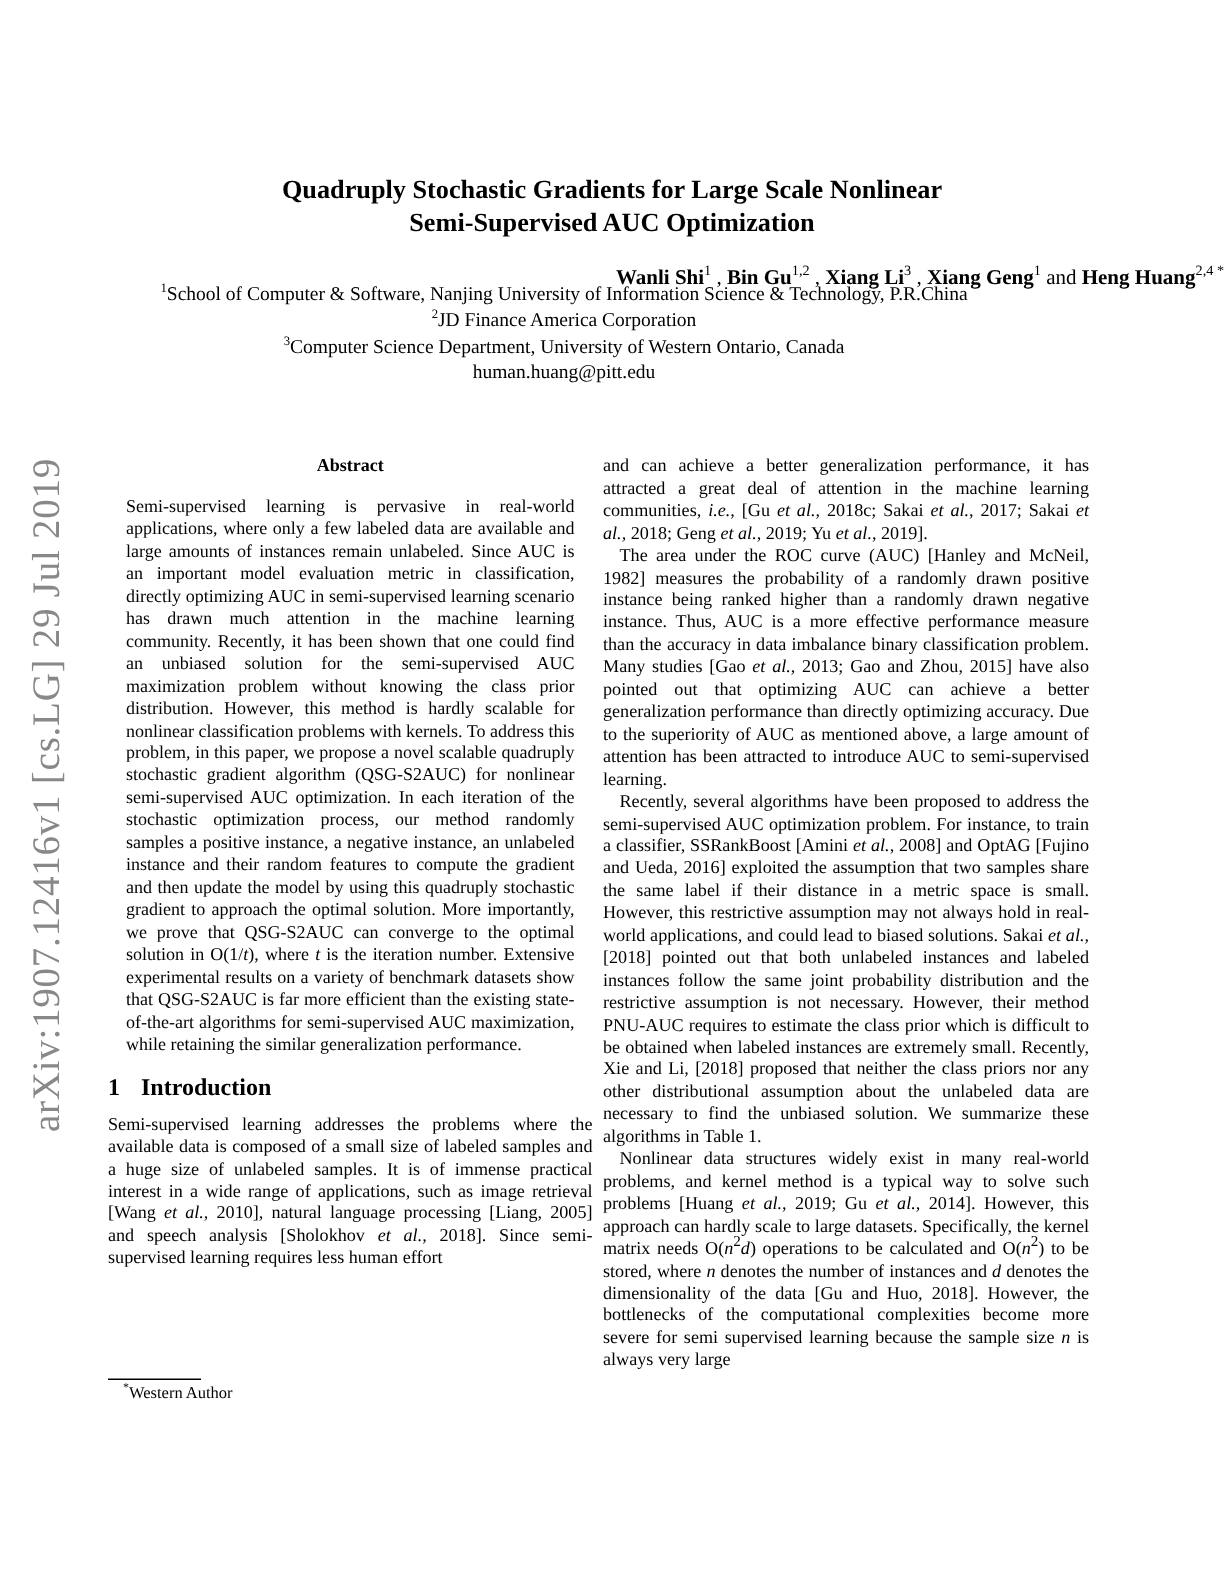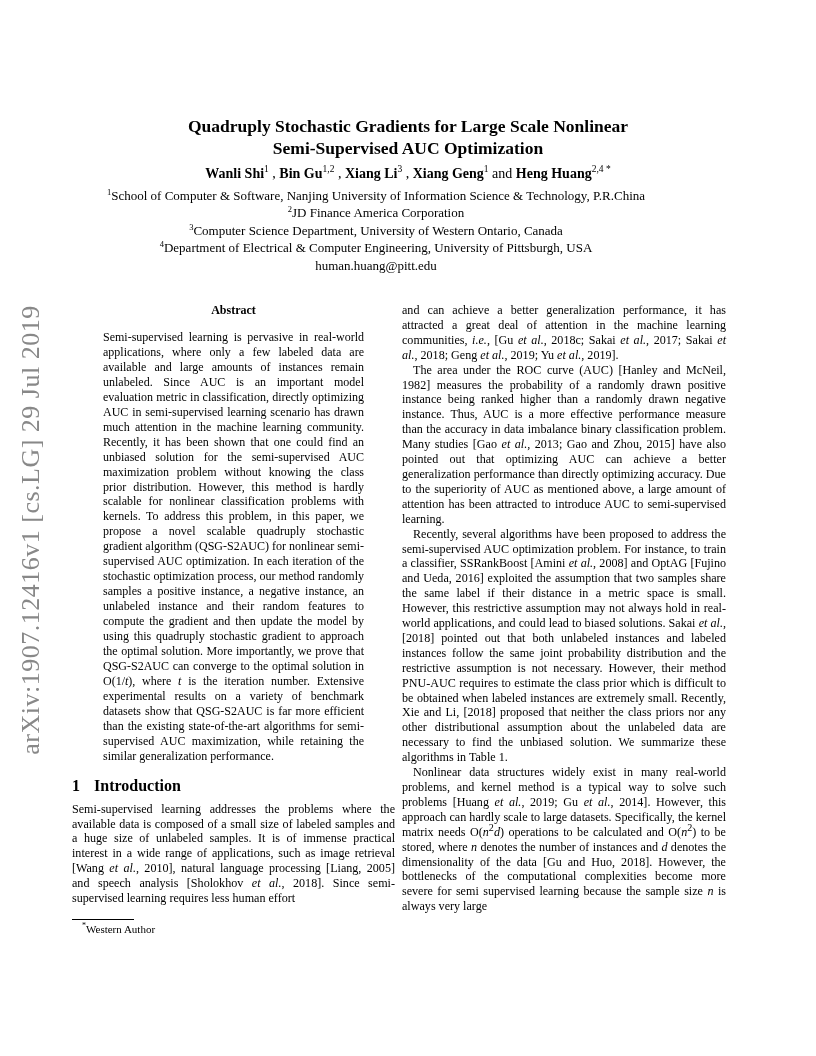--- a/index.html
+++ b/index.html
@@ -19,38 +19,38 @@
     white-space:nowrap;
     font-size:26px;
     letter-spacing:.5px;
   }
   .title{
     position:absolute;top:115px;left:0;width:816px;
     text-align:center;font-weight:bold;
     font-size:17.5px;line-height:22px;
   }
   .authors{
-    position:absolute;top:165px;left:0;width:816px;
-    text-align:center;font-size:14px;line-height:18px;
+    position:absolute;top:177px;left:0;width:816px;
+    text-align:right;font-size:14px;line-height:18px;
   }
   .authors sup{font-size:9.5px;}
   .affiliations{
     position:absolute;top:187px;left:0;width:752px;
     text-align:center;font-size:13px;line-height:17.4px;
   }
   .affiliations sup{font-size:8.5px;}
   .col{position:absolute;top:303px;}
   .col-left{left:72px;width:323px;}
   .col-right{left:402px;width:324px;}
   .abstract-heading{
     text-align:center;font-weight:bold;font-size:12px;
     margin:0 0 12px 0;
   }
   .abstract-body{
-    margin:0 31px;
+    margin:0 12px;
     font-size:12px;line-height:14.95px;
     text-align:justify;
     hyphens:auto;
   }
   .sec-heading{
     font-size:16px;font-weight:bold;
     margin:13px 0 7px 0;
   }
   .sec-num{display:inline-block;min-width:22px;}
   p.body{
@@ -79,21 +79,20 @@
     <div>Quadruply Stochastic Gradients for Large Scale Nonlinear</div>
     <div>Semi-Supervised AUC Optimization</div>
   </div>
 
   <div class="authors"><span><b>Wanli Shi</b><sup>1</sup> ,  </span><span><b>Bin Gu</b><sup>1,2</sup> ,  </span><span><b>Xiang Li</b><sup>3</sup> ,  </span><span><b>Xiang Geng</b><sup>1</sup>  and  </span><span><b>Heng Huang</b><sup>2,4 *</sup></span></div>
 
   <div class="affiliations">
       <div><sup>1</sup>School of Computer &amp; Software, Nanjing University of Information Science &amp; Technology, P.R.China</div>
       <div><sup>2</sup>JD Finance America Corporation</div>
       <div><sup>3</sup>Computer Science Department, University of Western Ontario, Canada</div>
-      <div><sup>4</sup>Department of Electrical &amp; Computer Engineering, University of Pittsburgh, USA</div>
       <div>human.huang@pitt.edu</div>
     </div>
 
   <div class="col col-left">
     <div>
       <div class="abstract-heading">Abstract</div>
       <div class="abstract-body">Semi-supervised learning is pervasive in real-world applications, where only a few labeled data are available and large amounts of instances remain unlabeled. Since AUC is an important model evaluation metric in classification, directly optimizing AUC in semi-supervised learning scenario has drawn much attention in the machine learning community. Recently, it has been shown that one could find an unbiased solution for the semi-supervised AUC maximization problem without knowing the class prior distribution. However, this method is hardly scalable for nonlinear classification problems with kernels. To address this problem, in this paper, we propose a novel scalable quadruply stochastic gradient algorithm (QSG-S2AUC) for nonlinear semi-supervised AUC optimization. In each iteration of the stochastic optimization process, our method randomly samples a positive instance, a negative instance, an unlabeled instance and their random features to compute the gradient and then update the model by using this quadruply stochastic gradient to approach the optimal solution. More importantly, we prove that QSG-S2AUC can converge to the optimal solution in O(1/<i>t</i>), where <i>t</i> is the iteration number. Extensive experimental results on a variety of benchmark datasets show that QSG-S2AUC is far more efficient than the existing state-of-the-art algorithms for semi-supervised AUC maximization, while retaining the similar generalization performance.</div>
     </div>
     <div class="sec-heading">
       <span class="sec-num">1</span><span>Introduction</span>

